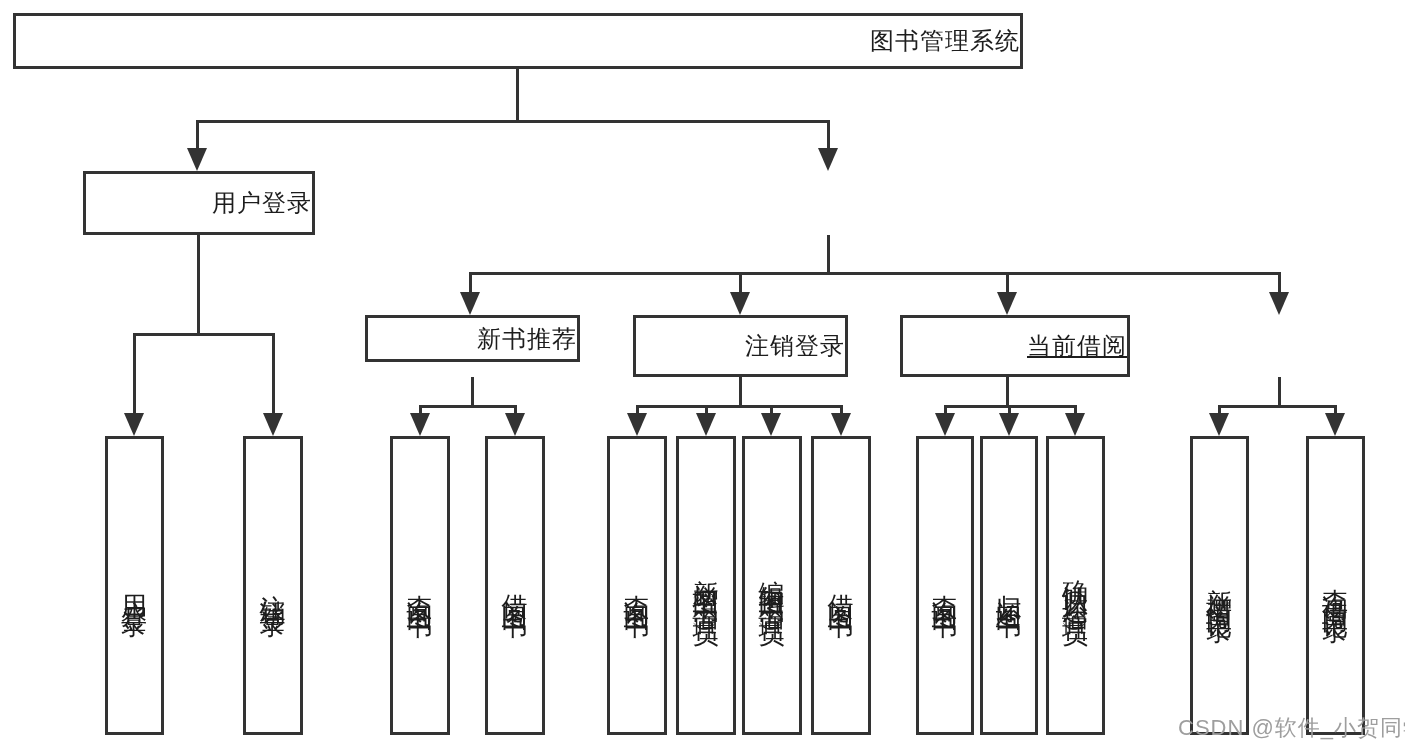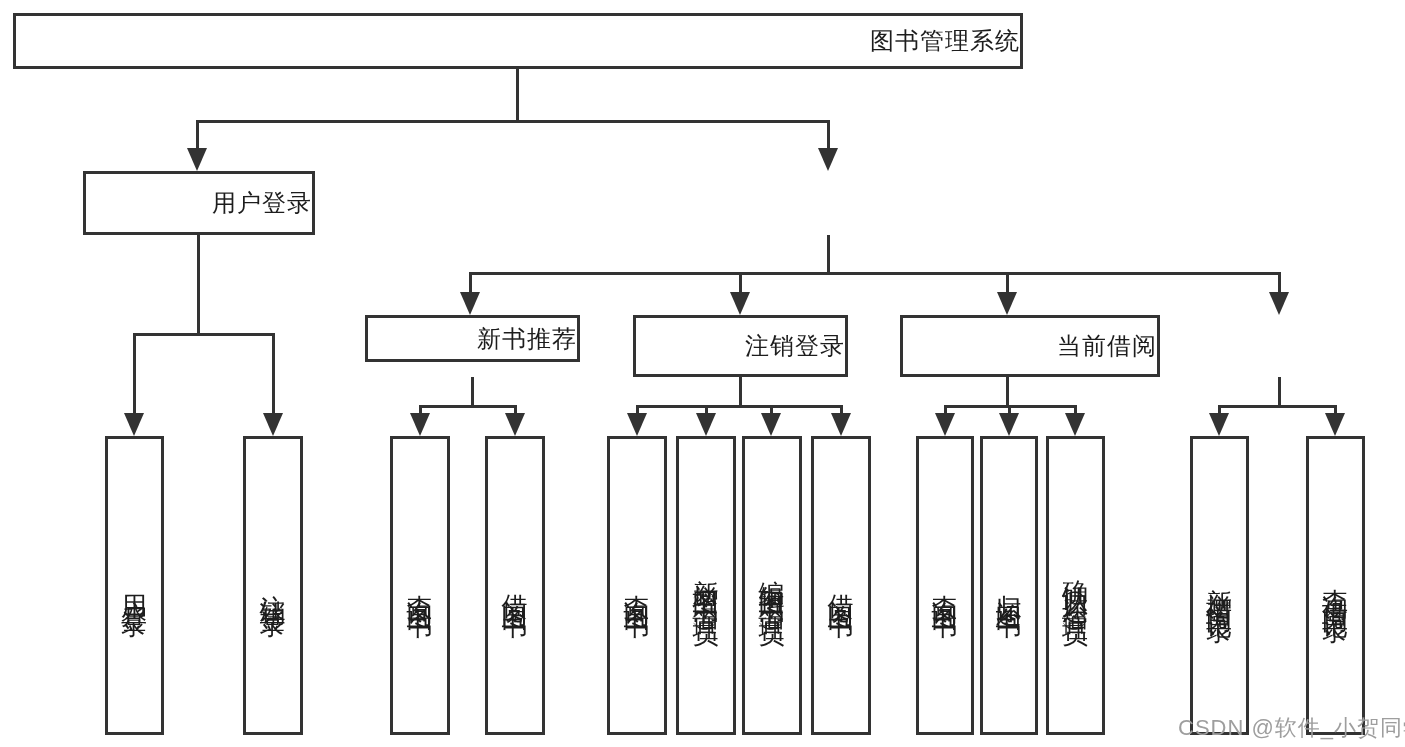--- a/index.html
+++ b/index.html
@@ -89,21 +89,21 @@
   <div class="ahead" style="left:997px; top:292px;"></div>
   <div class="vline" style="left:1278px; top:272px; height:24px;"></div>
   <div class="ahead" style="left:1269px; top:292px;"></div>
 
   <div class="box box-h" style="left:365px; top:315px; width:215px; height:47px;">
     <span>新书推荐</span>
   </div>
   <div class="box box-h" style="left:633px; top:315px; width:215px; height:62px;">
     <span>注销登录</span>
   </div>
-  <div class="box box-h" style="left:900px; top:315px; width:260px; height:62px;">
+  <div class="box box-h" style="left:900px; top:315px; width:230px; height:62px;text-decoration:underline;">
     <span>当前借阅</span>
   </div>
 
   <div class="vline" style="left:471px; top:377px; height:31px;"></div>
   <div class="hline" style="left:419px; top:405px; width:97px;"></div>
   <div class="vline" style="left:419px; top:405px; height:12px;"></div>
   <div class="ahead" style="left:410px; top:413px;"></div>
   <div class="vline" style="left:514px; top:405px; height:12px;"></div>
   <div class="ahead" style="left:505px; top:413px;"></div>
 

